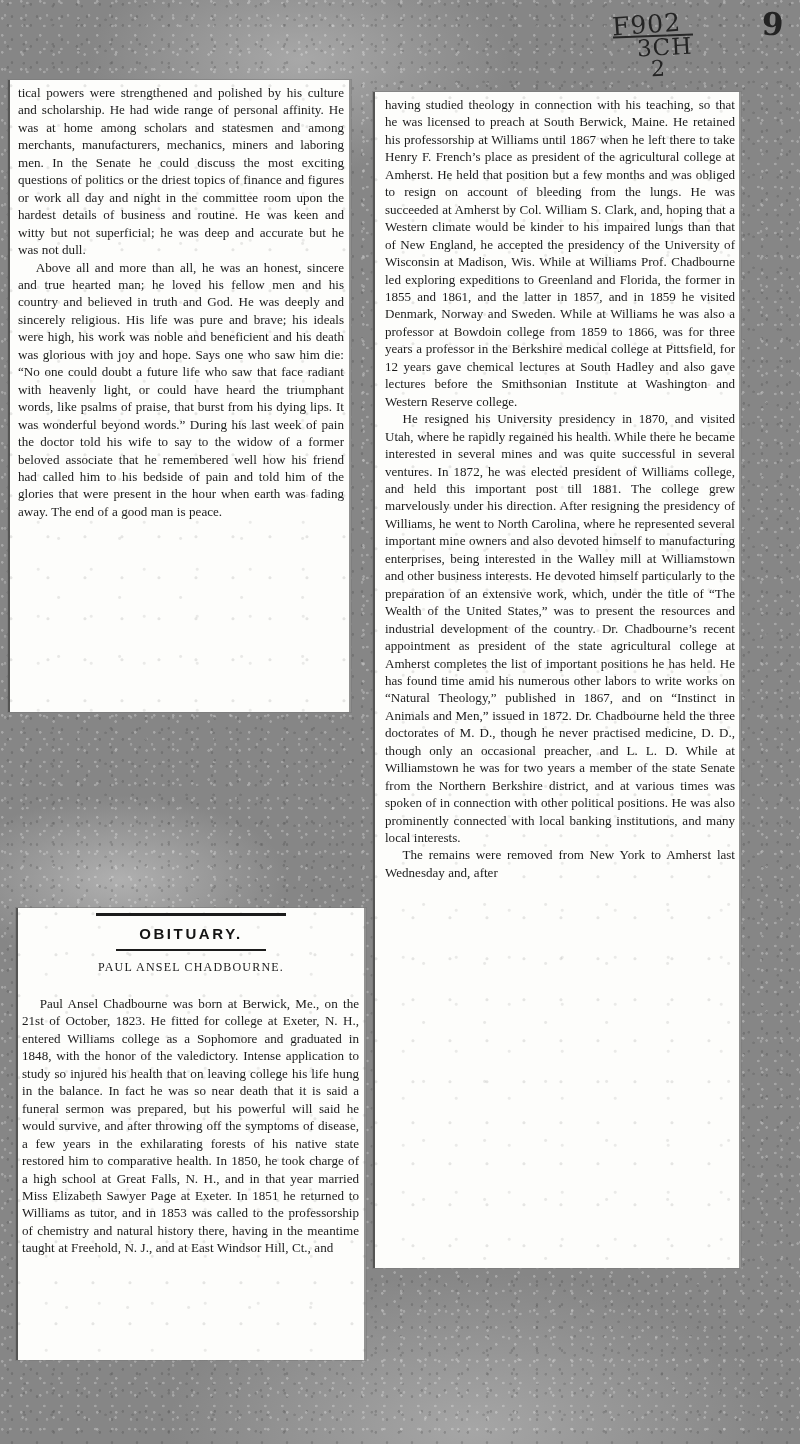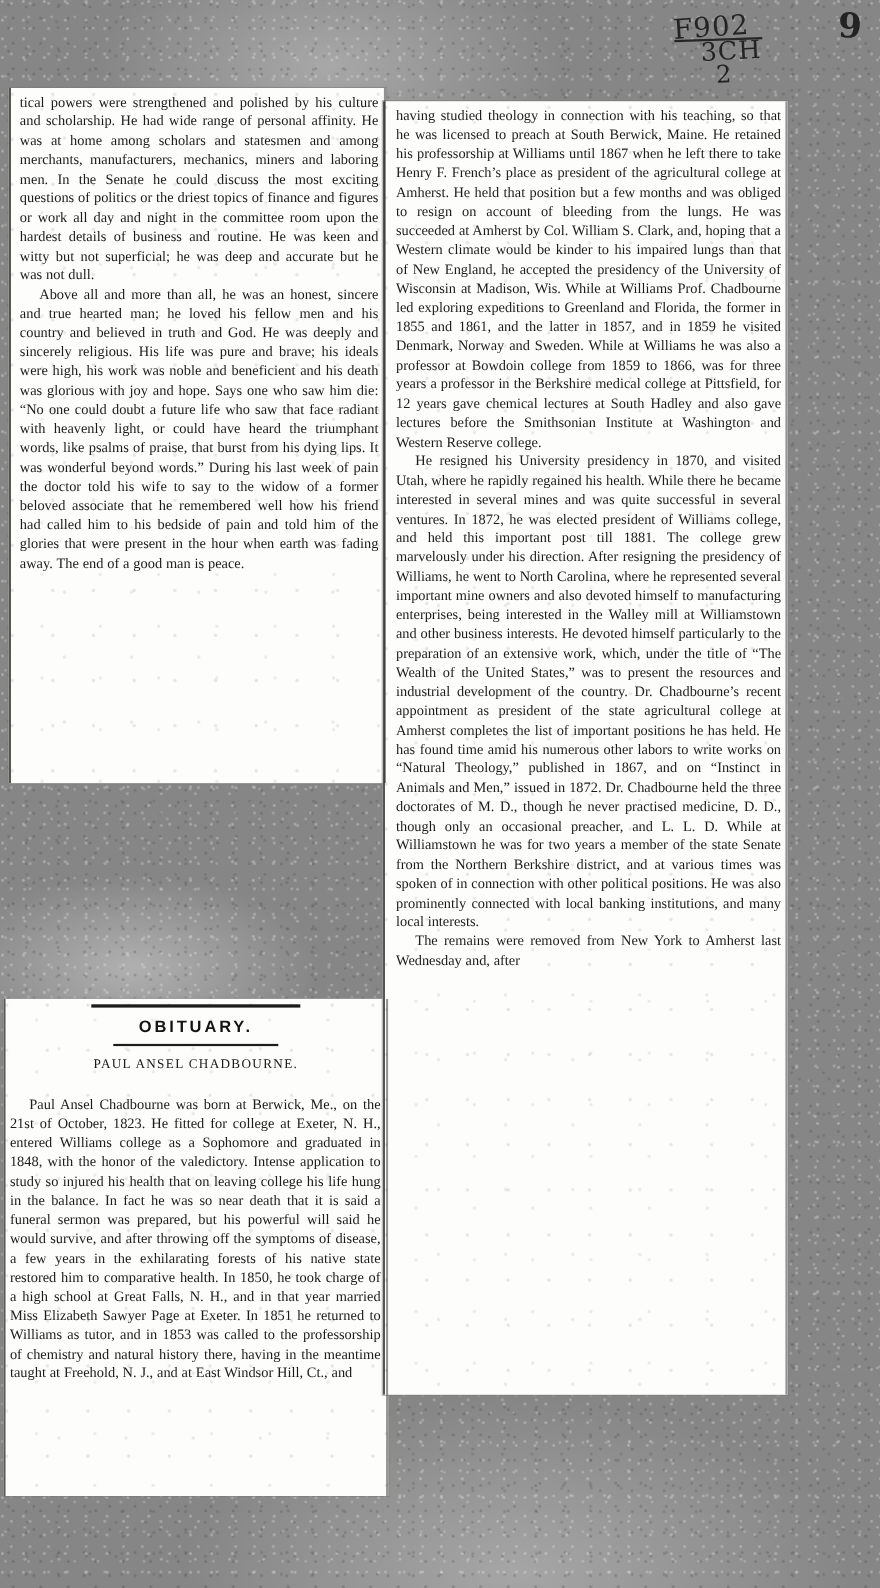--- a/index.html
+++ b/index.html
@@ -58,22 +58,22 @@
       radial-gradient(circle at 83% 77%, rgba(0,0,0,.11) 0 1px, transparent 2px);
     background-size: 37px 41px, 53px 47px, 61px 59px;
     opacity: .75;
   }
   .clip-inner {
     position: relative;
     z-index: 2;
   }
 
   #clip-left-top   { left: 8px;   top: 80px;  width: 343px; height: 632px; }
-  #clip-left-bot   { left: 3px;   top: 908px; width: 350px; height: 452px; }
-  #clip-right      { left: 348px; top: 92px;  width: 368px; height: 1176px; }
+  #clip-left-bot   { left: 16px;   top: 908px; width: 350px; height: 452px; }
+  #clip-right      { left: 373px; top: 92px;  width: 368px; height: 1176px; }
 
   
   .rule-left-edge {
     position: absolute;
     top: 0; bottom: 0; left: 0;
     width: 2px;
     background: #2b2b2b;
     opacity: .8;
     z-index: 3;
   }

